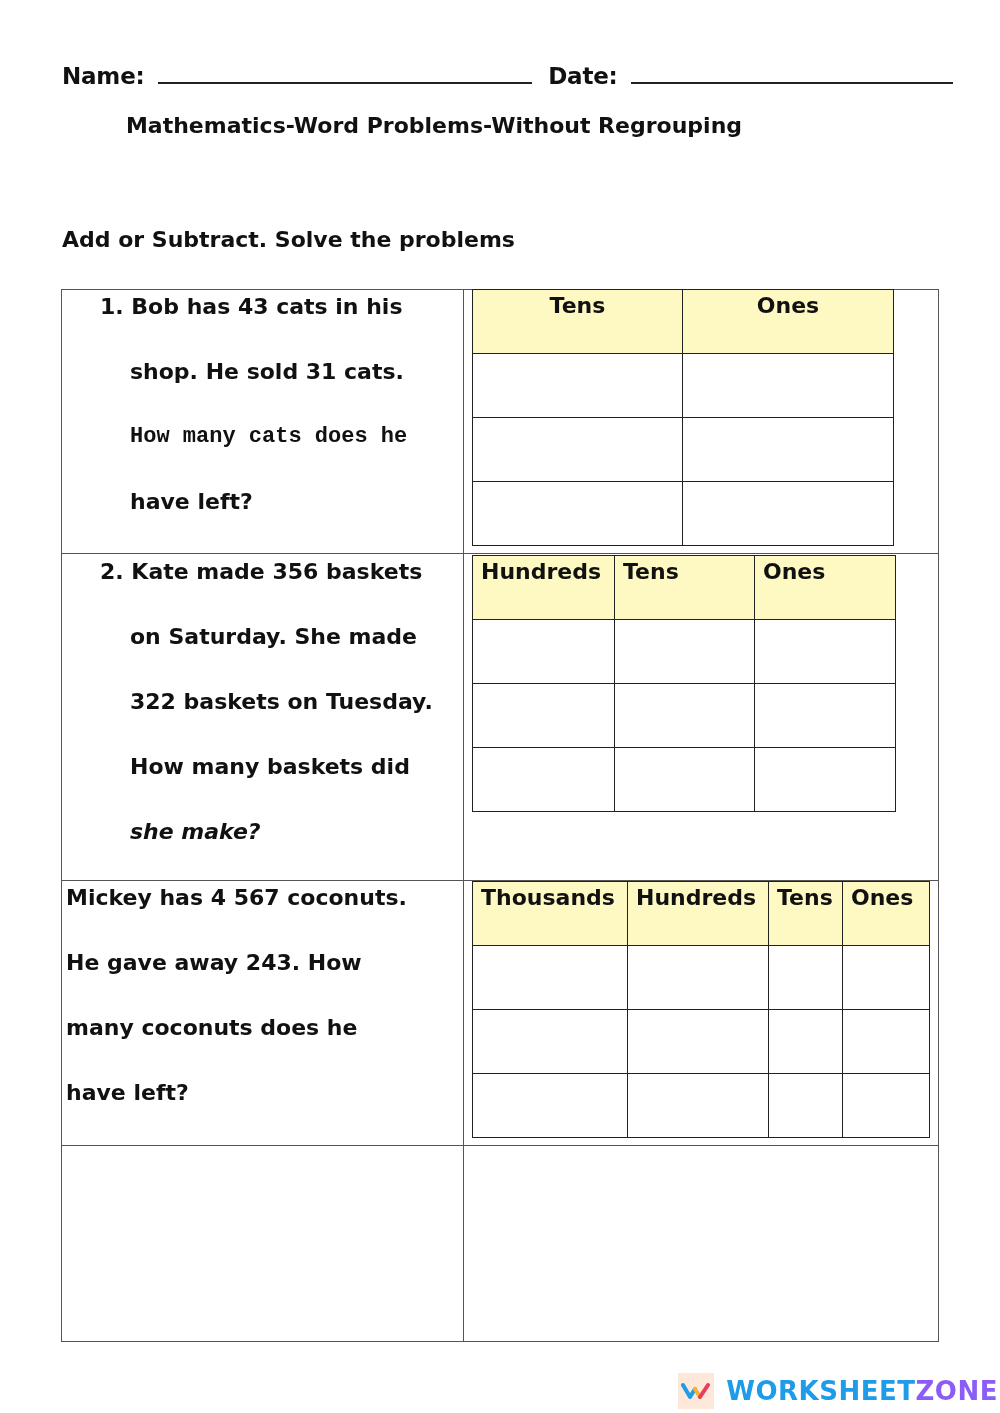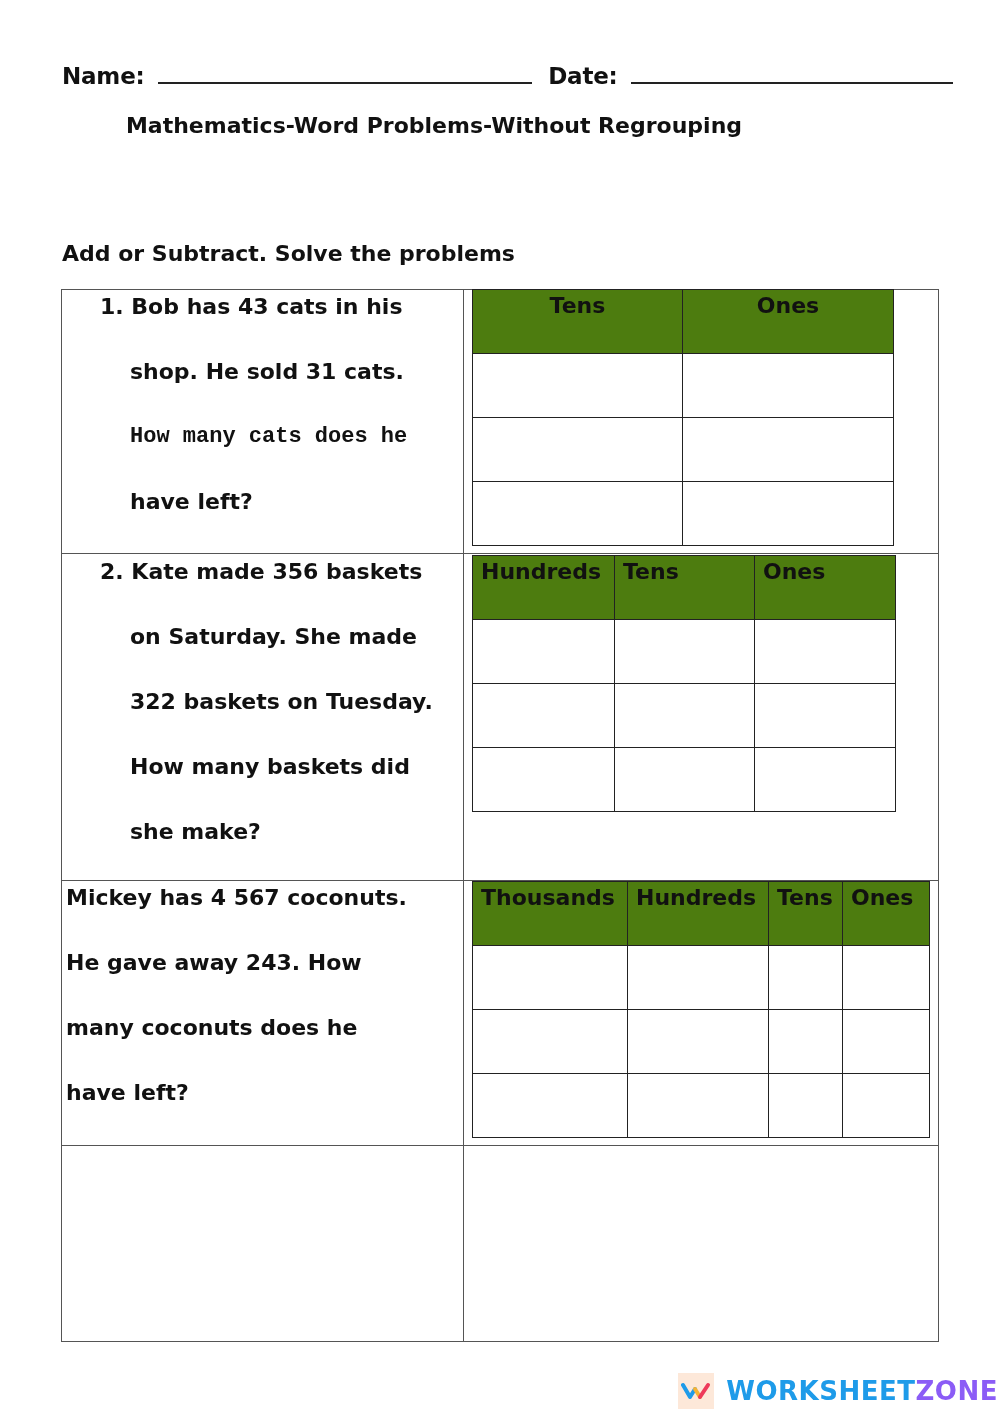--- a/index.html
+++ b/index.html
@@ -5,28 +5,28 @@
     html, body { margin: 0; padding: 0; background: #ffffff; }
     body {
       width: 1000px; height: 1413px; position: relative; overflow: hidden;
       font-family: "DejaVu Sans", "Liberation Sans", sans-serif;
       color: #111;
     }
     .abs { position: absolute; }
     .hdr { font-weight: bold; font-size: 23px; line-height: 28px; letter-spacing: -0.2px; }
     .line { display: inline-block; border-bottom: 2px solid #222; height: 20px; vertical-align: baseline; }
     .title { font-weight: bold; font-size: 22px; line-height: 28px; text-align: center; width: 868px; left: 0; }
-    .instr { font-weight: bold; font-size: 22px; line-height: 28px; margin-top: 14px; }
+    .instr { font-weight: bold; font-size: 22px; line-height: 28px; }
     .outer { border: 1px solid #555; box-sizing: border-box; }
     .vline { border-left: 1px solid #555; }
     .hline { border-top: 1px solid #555; }
     .prob { font-weight: bold; font-size: 22px; line-height: 65px; }
     .pv { position: absolute; border-collapse: collapse; table-layout: fixed; }
     .pv td { border: 1.5px solid #222; padding: 0; height: 64px; box-sizing: border-box; vertical-align: top; }
-    .pv td.h { background: #4d7c0f; font-weight: bold; font-size: 22px; line-height: 32px; padding: 0 8px; }
+    .pv td.h { background: #fef9c3; font-weight: bold; font-size: 22px; line-height: 32px; padding: 0 8px; }
     .pv td.c { text-align: center; }
     .logo { right: 2px; bottom: 2px; height: 40px; display: flex; align-items: center; gap: 12px; }
     .logo-box { width: 36px; height: 36px; background: #fde8d9; display:flex; align-items:center; justify-content:center; }
     .logo-text { font-weight: bold; font-size: 26px; letter-spacing: 0.5px; }
   </style>
 </head>
 <body>
 
 <div class="abs hdr" style="left:62px; top:62px;">
   <span>Name:</span>
@@ -75,21 +75,21 @@
         <td></td>
       </tr>
 </tbody>
   </table>
 
 <div class="abs prob" style="left:100px; top:539px;">
   <div><span>2.</span> <span>Kate made 356 baskets</span></div>
   <div style="padding-left:30px;">on Saturday. She made</div>
   <div style="padding-left:30px;">322 baskets on Tuesday.</div>
   <div style="padding-left:30px;">How many baskets did</div>
-  <div style="padding-left:30px;">she make?</div>
+  <div style="padding-left:30px;font-style:italic;">she make?</div>
 </div>
 
 <table class="pv" style="left:472px; top:555px; width:423px;">
   <colgroup>
       <col style="width:142px">
       <col style="width:140px">
       <col style="width:141px">
     </colgroup>
   <tbody>
       <tr>

